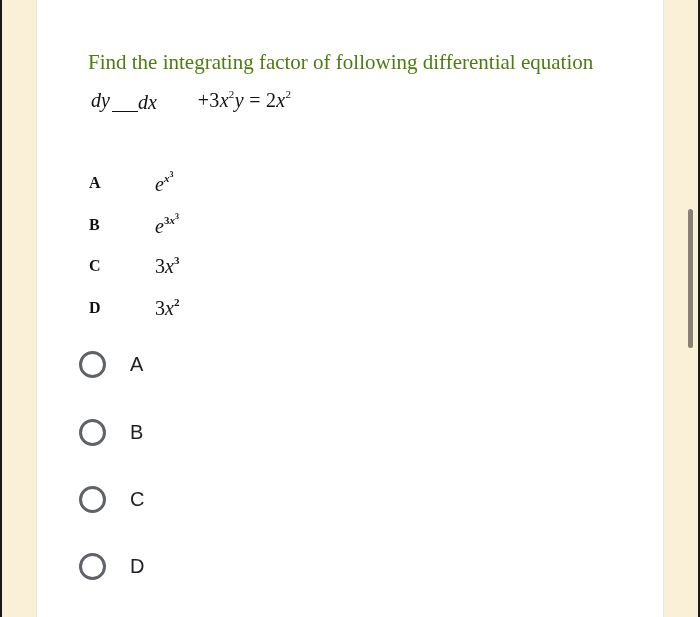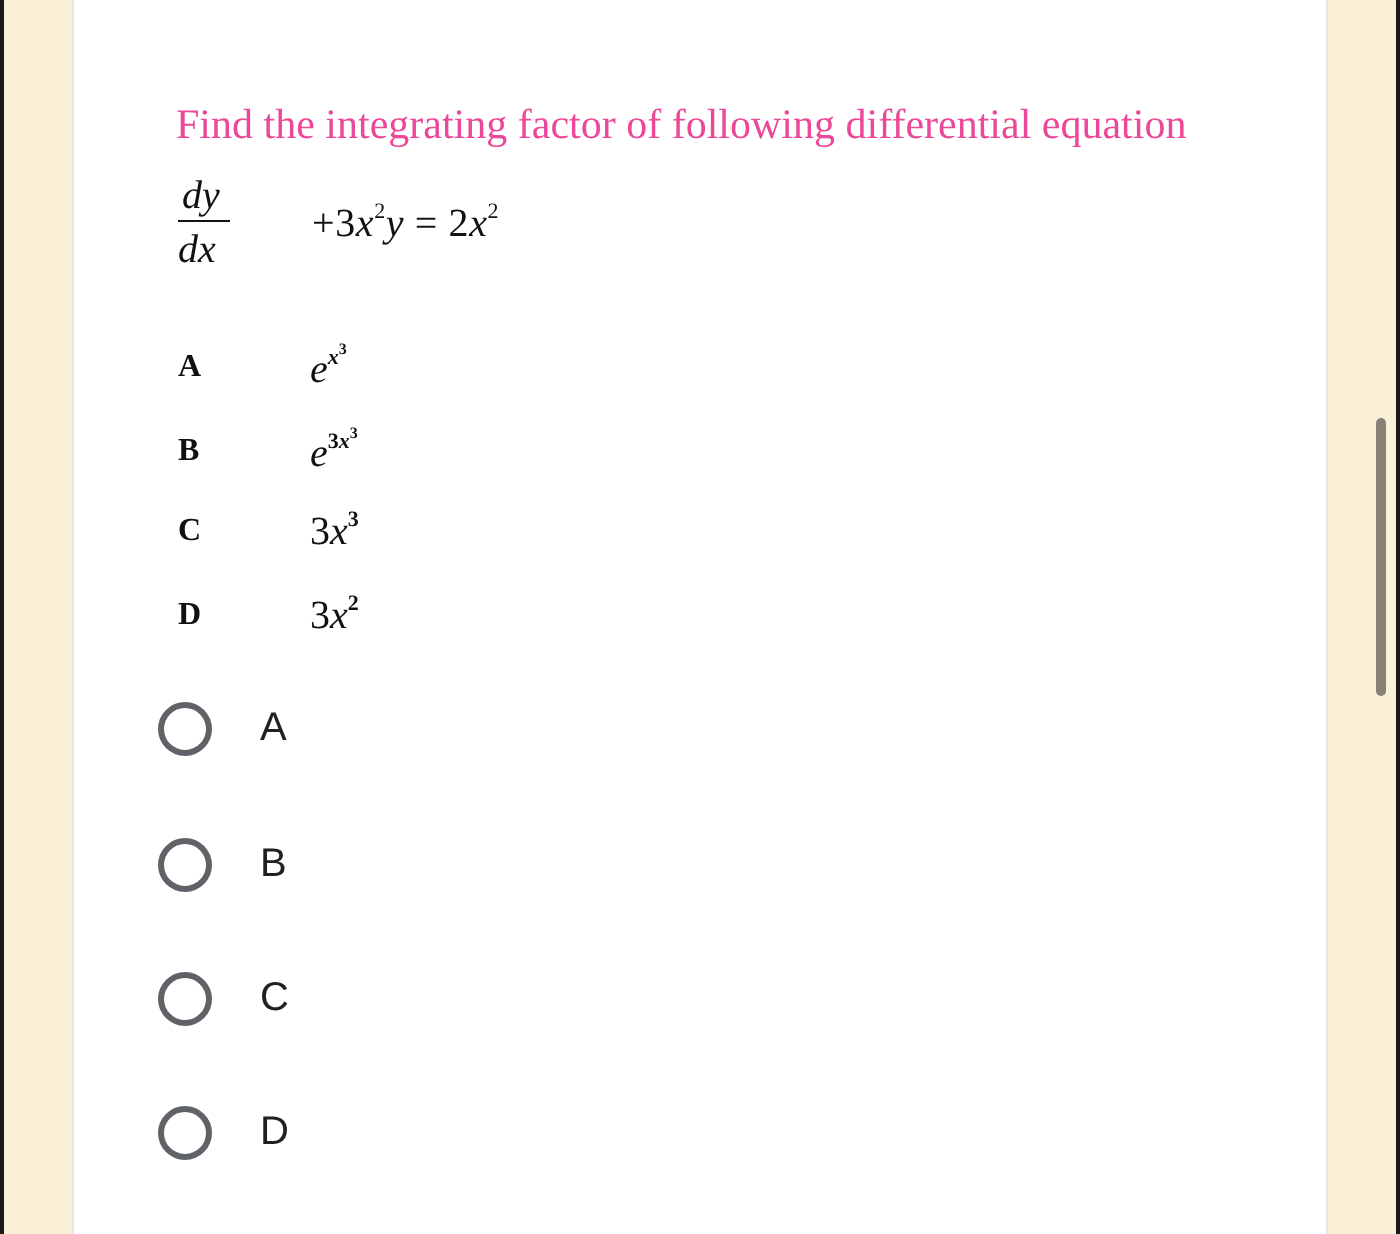--- a/index.html
+++ b/index.html
@@ -29,37 +29,37 @@
       background: #ffffff;
       border-left: 1px solid #e6e6e6;
       border-right: 1px solid #e6e6ee;
       box-sizing: border-box;
     }
     .question {
       position: absolute;
       left: 51px;
       top: 50px;
       font-size: 21px;
-      color: #ec4899;
+      color: #4d7c0f;
       white-space: nowrap;
     }
     .equation {
       position: absolute;
       left: 52px;
       top: 88px;
       font-size: 20px;
       color: #111;
       display: flex;
       align-items: center;
       font-family: "Liberation Serif", serif;
     }
     .frac {
       display: inline-flex;
-      flex-direction: column;
-      align-items: flex-start;
+      flex-direction: row;
+      align-items: flex-end;
       font-style: italic;
       line-height: 1;
       margin-right: 1px;
     }
     .frac .num { padding: 0 2px 2px 2px; }
     .frac .bar { width: 26px; height: 1px; background: #111; }
     .frac .den { padding-top: 4px; }
     .rhs { margin-top: 0px; letter-spacing: 0.3px; margin-left: 40px; }
     .rhs i { font-style: italic; }
     .rhs sup { font-size: 11px; vertical-align: 9px; }

